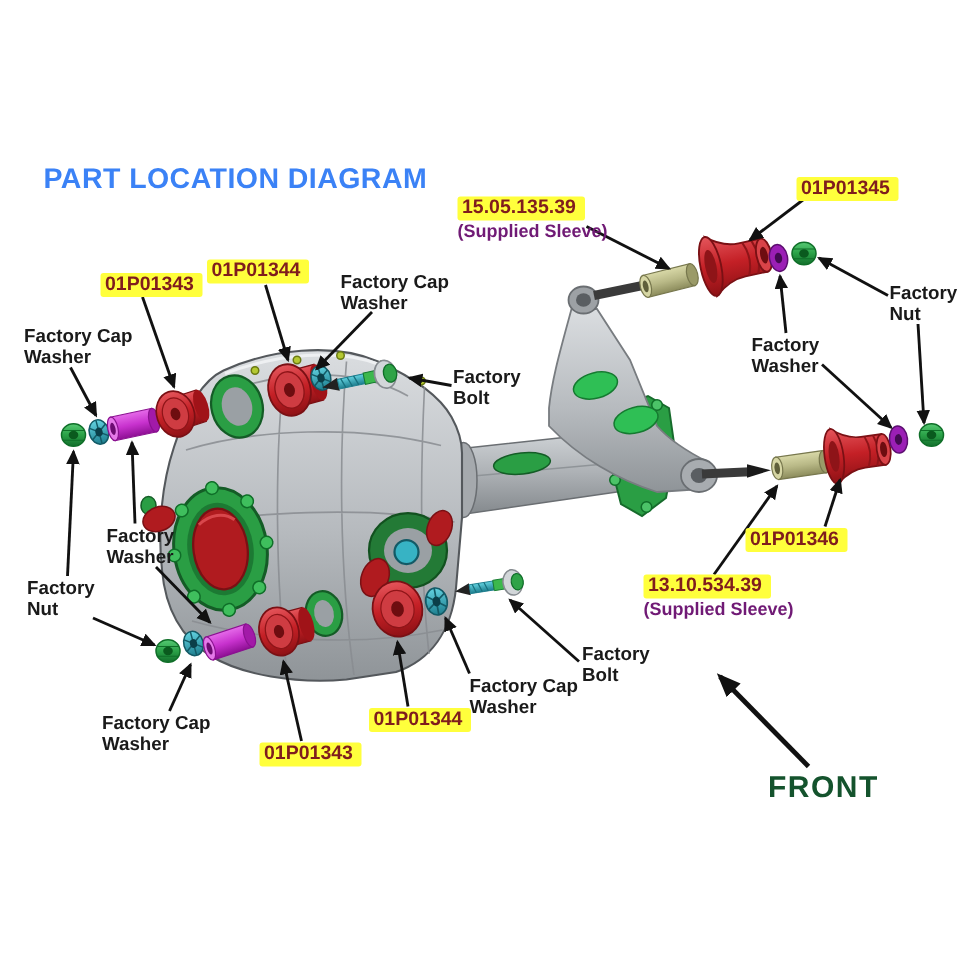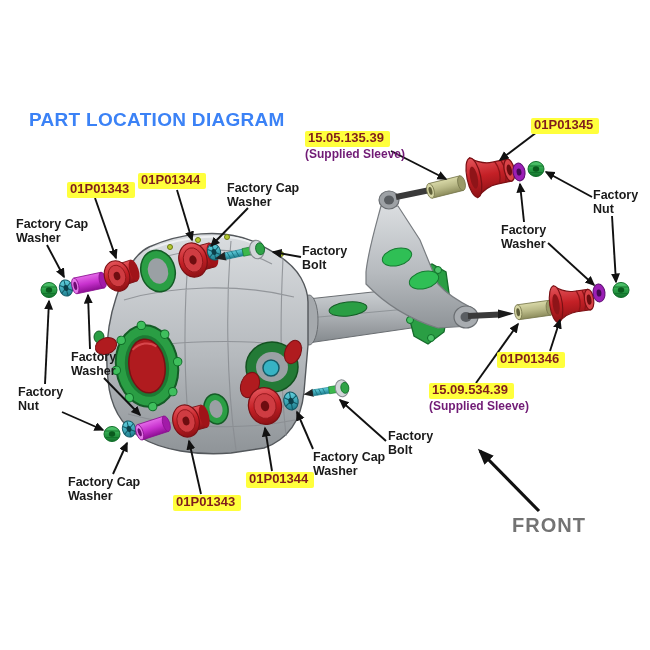--- a/index.html
+++ b/index.html
@@ -5,21 +5,21 @@
   html,body{margin:0;padding:0;background:#ffffff;}
   .stage{position:relative;width:650px;height:650px;background:#ffffff;overflow:hidden;
          font-family:"Liberation Sans", sans-serif;}
   .stage svg{position:absolute;left:0;top:0;}
   .lbl{position:absolute;font-weight:bold;font-size:12.5px;line-height:1.14;color:#1a1a1a;
        white-space:normal;}
   .pn{display:inline-block;background:#ffff3c;padding:0 6px 1px 3px;border-radius:2px;
       font-size:13px;font-weight:bold;color:#7f1d1d;white-space:nowrap;}
   .note{font-size:12px;font-weight:bold;color:#701a75;margin-top:1px;white-space:nowrap;text-align:right;}
   .title{position:absolute;font-weight:bold;font-size:19px;letter-spacing:.3px;color:#3b82f6;}
-  .front{position:absolute;font-weight:bold;font-size:20px;letter-spacing:1px;color:#737373;}
+  .front{position:absolute;font-weight:bold;font-size:20px;letter-spacing:1px;color:#14532d;}
 </style>
 </head>
 <body>
 
 <div class="stage">
 
 <svg width="650" height="650" viewBox="0 0 650 650">
   <defs>
     <linearGradient id="gGray" x1="0" y1="0" x2="0" y2="1">
       <stop offset="0" stop-color="#dadde0"></stop>
@@ -285,21 +285,21 @@
 
 <div class="lbl" style="left:71px;top:350px;width:58px">Factory Washer</div>
 
 <div class="lbl" style="left:18px;top:385px;width:58px">Factory Nut</div>
 
 <div class="lbl" style="left:497px;top:352px">
   <span class="pn">01P01346</span>
 </div>
 
 <div class="lbl" style="left:429px;top:383px">
-  <span class="pn">15.09.534.39</span>
+  <span class="pn">13.10.534.39</span>
   <div class="note">(Supplied Sleeve)</div>
 </div>
 
 <div class="lbl" style="left:68px;top:475px;width:86px">Factory Cap Washer</div>
 
 <div class="lbl" style="left:173px;top:495px">
   <span class="pn">01P01343</span>
 </div>
 
 <div class="lbl" style="left:246px;top:472px">

